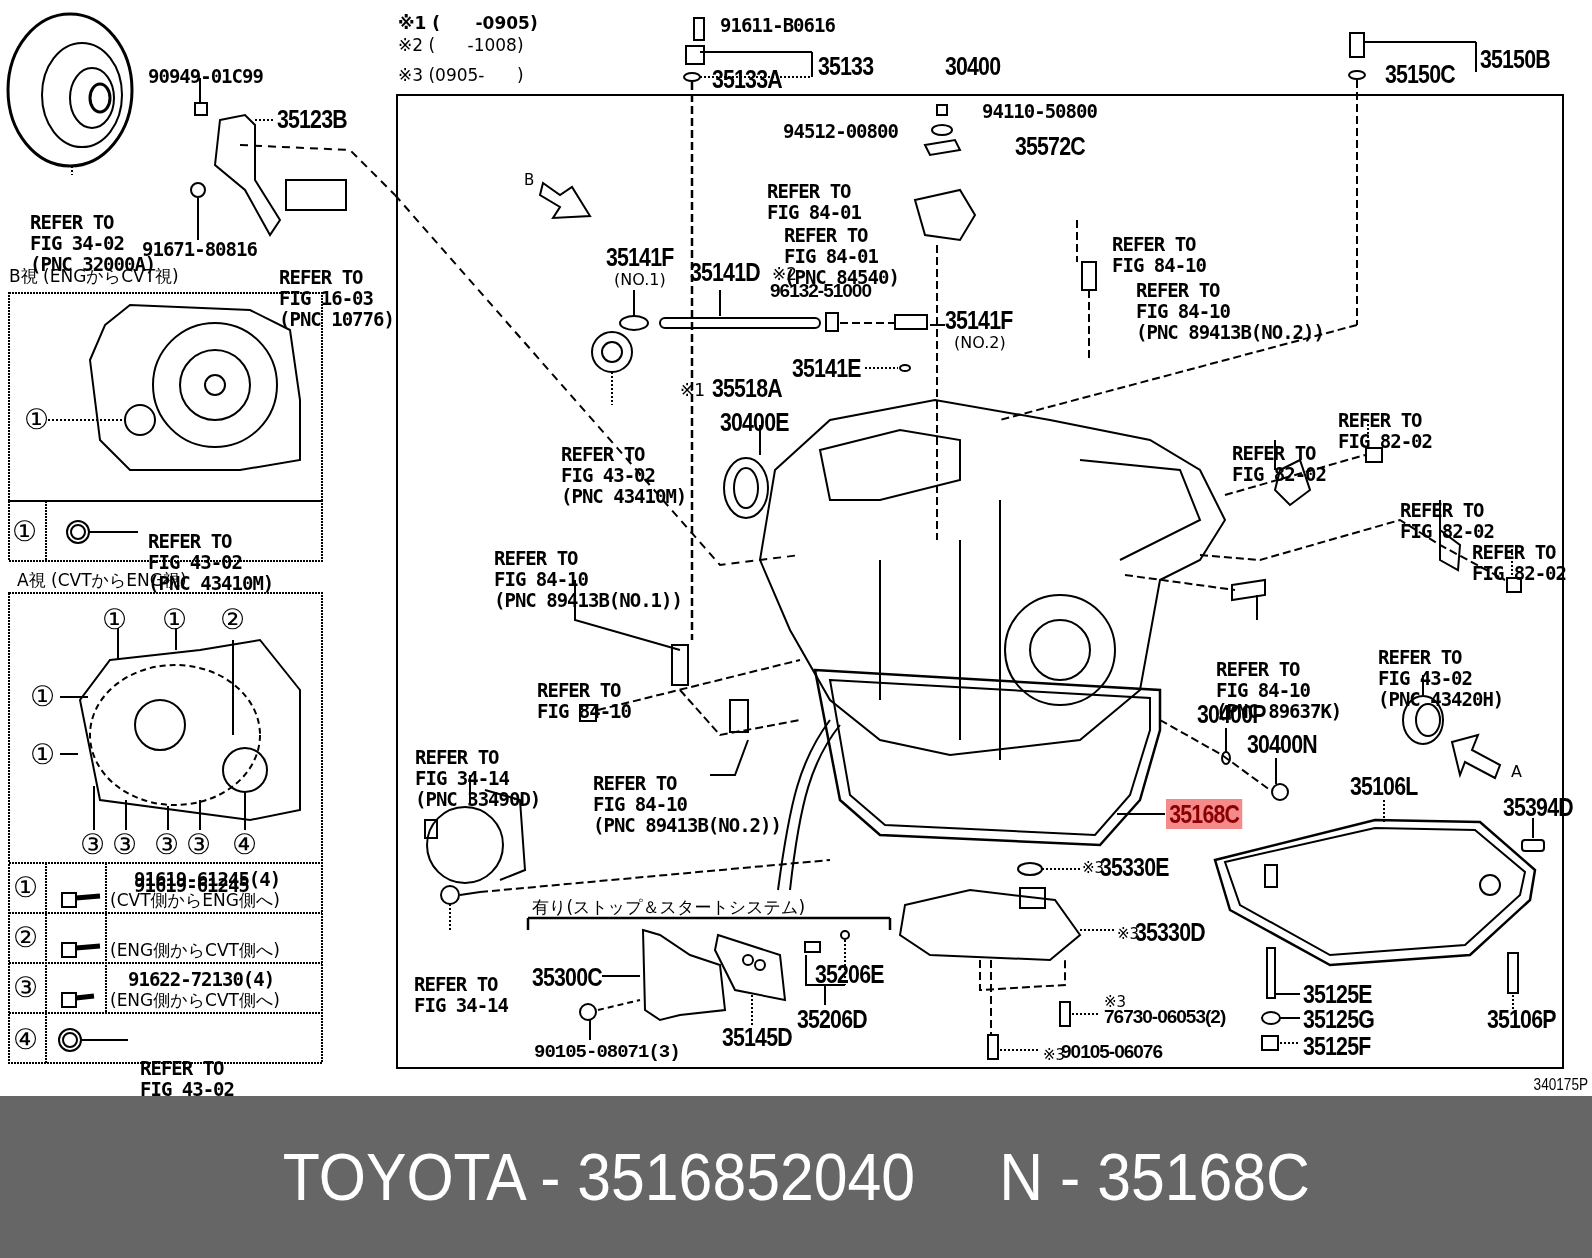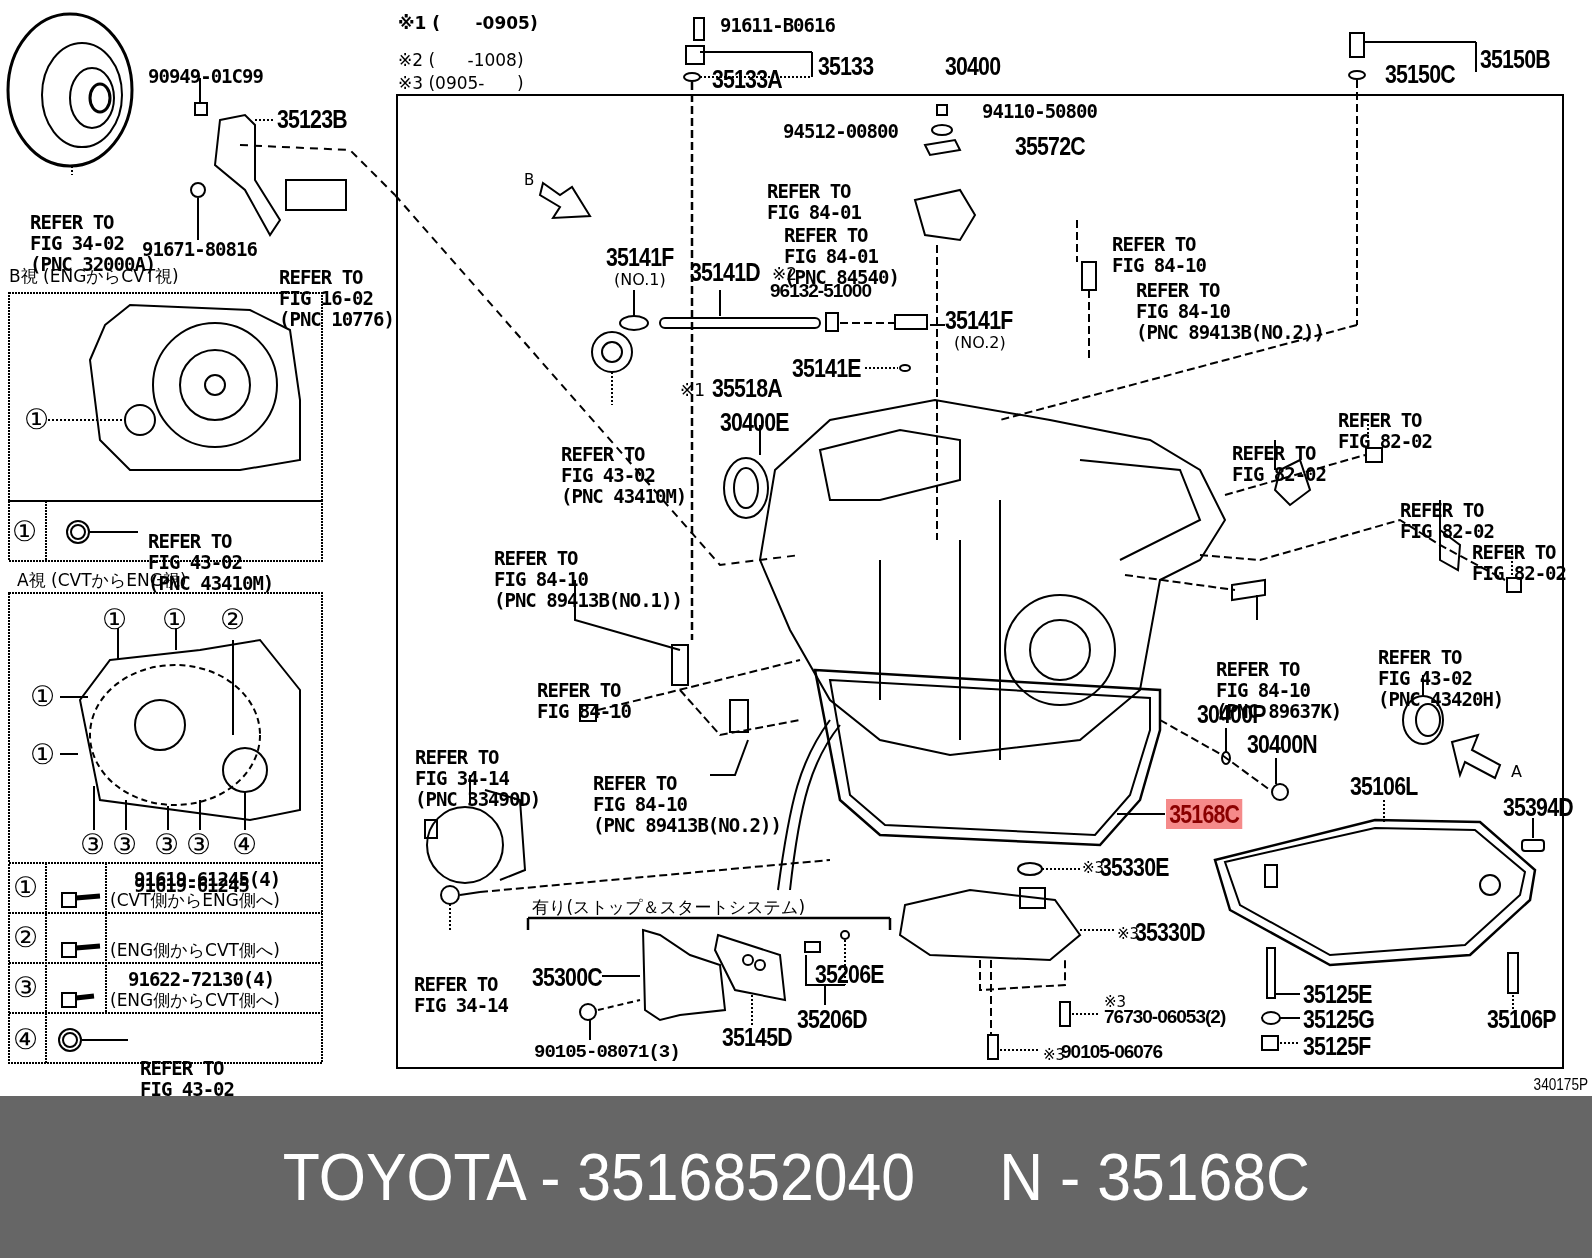--- a/index.html
+++ b/index.html
@@ -236,31 +236,31 @@
     <line x1="598" y1="1010" x2="640" y2="1000" stroke-dasharray="6 4"></line>
     <line x1="590" y1="1020" x2="590" y2="1040"></line>
     <rect x="805" y="942" width="15" height="10"></rect>
     <circle cx="845" cy="935" r="4"></circle>
     <line x1="845" y1="940" x2="845" y2="985" stroke-dasharray="2 2"></line>
     <path d="M806 955 L806 985 L845 985"></path>
     <line x1="825" y1="985" x2="825" y2="1005"></line>
   </svg>
 
   <div class="note" style="left:398px;top:12px;font-weight:bold;">※1 (      -0905)</div>
-  <div class="note" style="left:398px;top:34px;margin-top:15px;">※2 (      -1008)</div>
-  <div class="note" style="left:398px;top:72px;">※3 (0905-      )</div>
+  <div class="note" style="left:398px;top:34px;">※2 (      -1008)</div>
+  <div class="note" style="left:398px;top:64px;">※3 (0905-      )</div>
 
   <div class="lbl" style="left:148px;top:66px;">90949-01C99</div>
   <div class="lbl pn" style="left:277px;top:105px;">35123B</div>
   <div class="lbl" style="left:142px;top:239px;">91671-80816</div>
   <div class="lbl" style="left:30px;top:170px;">
     <div>REFER TO</div><div>FIG 34-02</div><div>(PNC 32000A)</div>
   </div>
   <div class="lbl" style="left:279px;top:225px;">
-    <div>REFER TO</div><div>FIG 16-02</div><div>(PNC 10776)</div>
+    <div>REFER TO</div><div>FIG 16-03</div><div>(PNC 10776)</div>
   </div>
 
   <div class="jp" style="left:9px;top:266px;">B視 (ENGからCVT視)</div>
   <div class="circ" style="left:24px;top:405px;">①</div>
   <div class="circ" style="left:12px;top:517px;">①</div>
   <div class="lbl" style="left:148px;top:489px;">
     <div>REFER TO</div><div>FIG 43-02</div><div>(PNC 43410M)</div>
   </div>
 
   <div class="jp" style="left:17px;top:570px;">A視 (CVTからENG視)</div>

